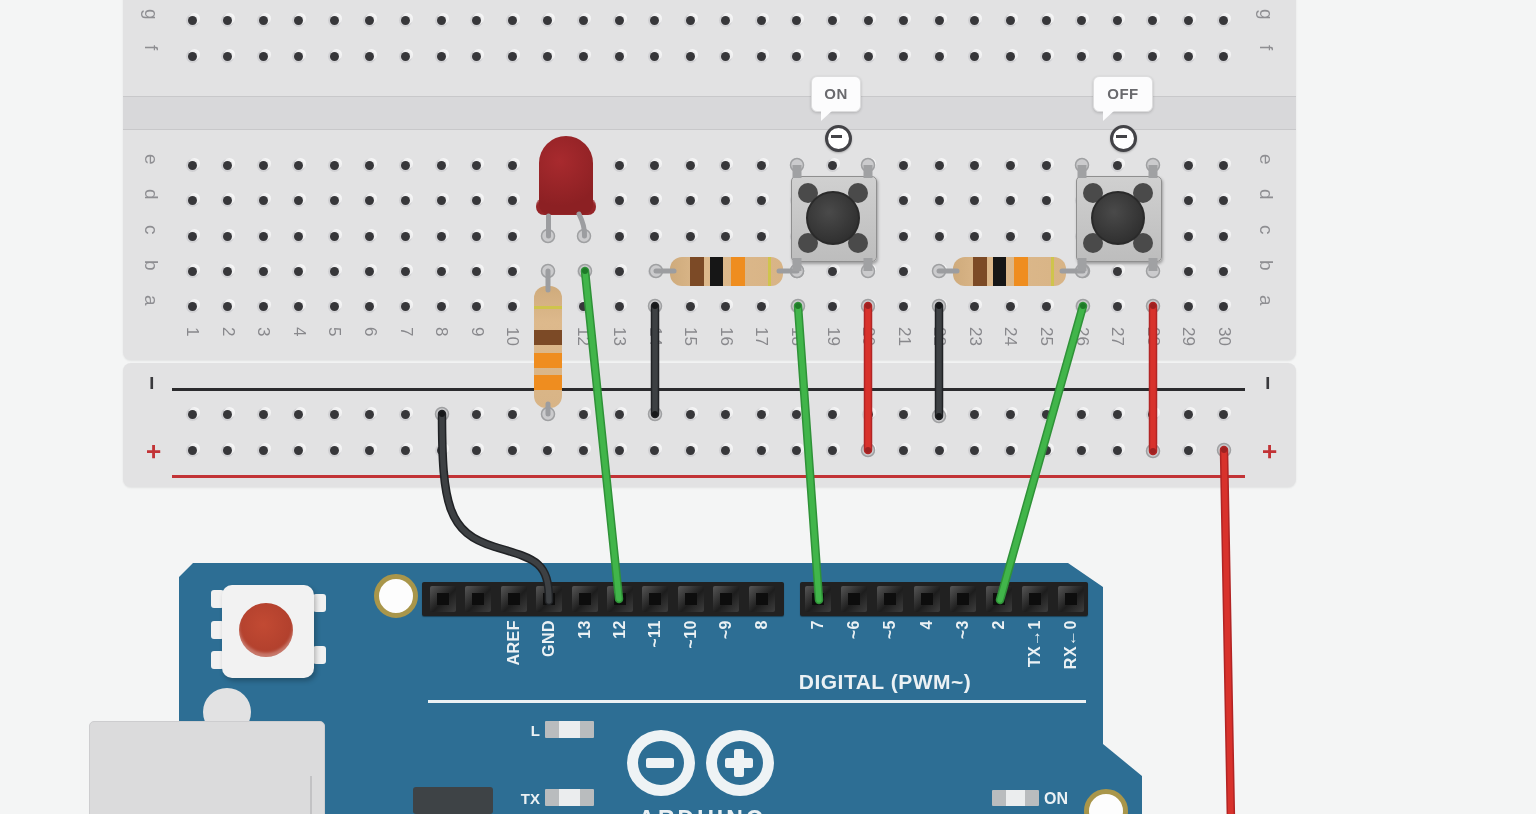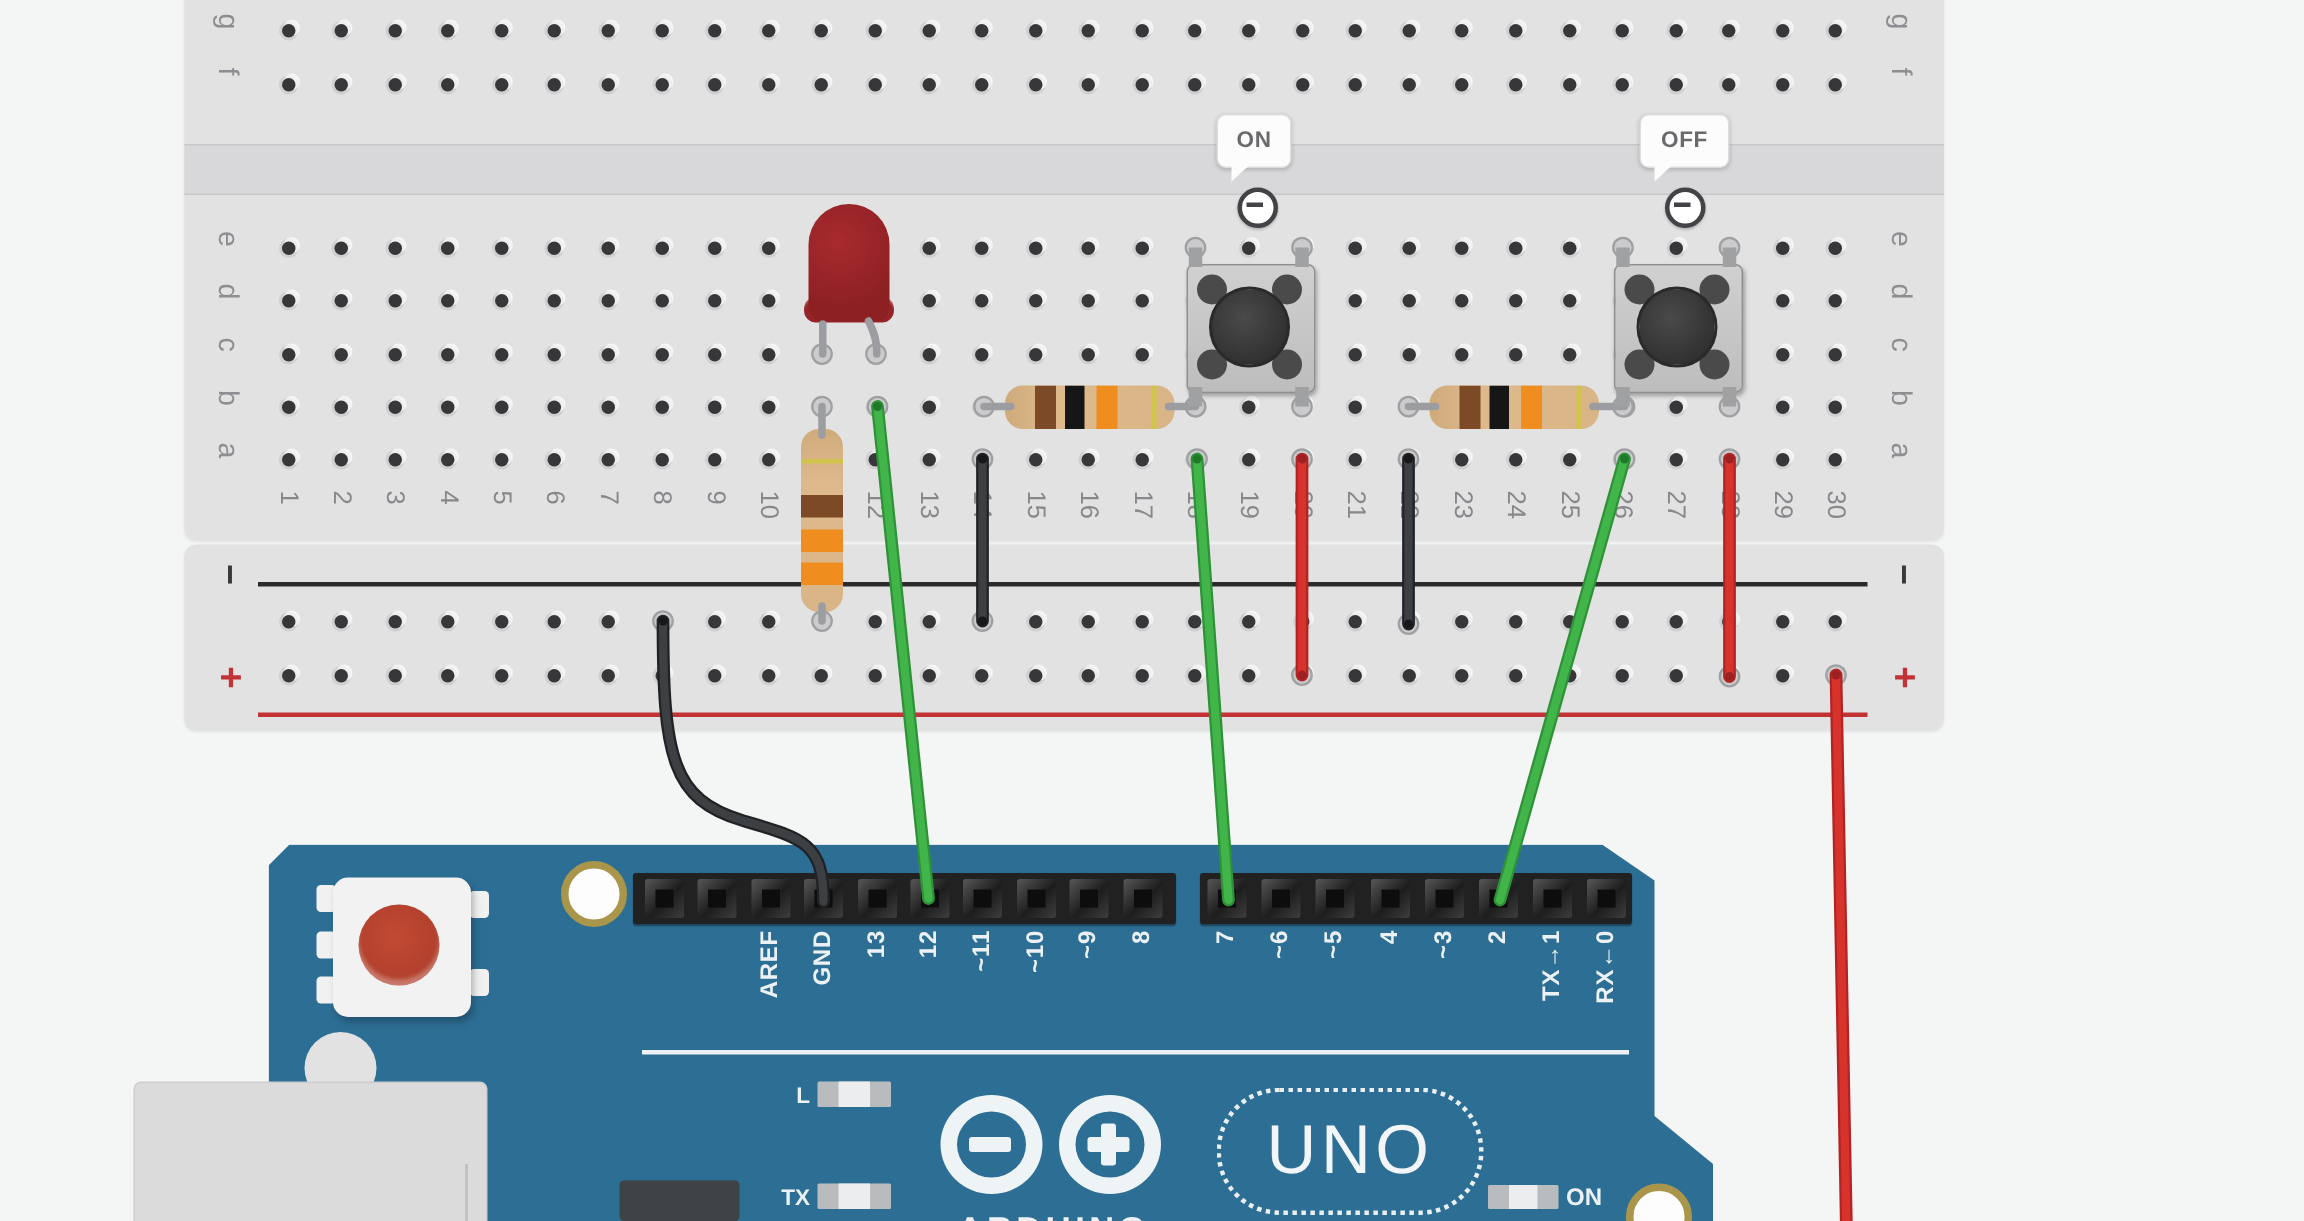--- a/index.html
+++ b/index.html
@@ -465,20 +465,21 @@
       <div class="socket" style="left: 1022.2px; top: 586px; position: absolute;">
         <i></i>
       </div>
       <div class="pin-label" style="left: 1025.2px; top: 620px; width: 20px; position: absolute;">TX→1</div>
       <div class="socket" style="left: 1058.4px; top: 586px; position: absolute;">
         <i></i>
       </div>
       <div class="pin-label" style="left: 1061.4px; top: 620px; width: 20px; position: absolute;">RX←0</div>
     </div>
 
+  <div class="abs silk" style="left:735px;top:670px;width:300px;text-align:center;font-size:21px;letter-spacing:.5px;">DIGITAL (PWM~)</div>
   <div id="silk-underline" class="abs" style="height: 3px; background: rgb(235, 241, 244); left: 428px; top: 700px; width: 658px;"></div>
 
   <div class="abs silk" style="left:514px;top:722px;width:26px;text-align:right;font-size:15px;">L</div>
   <div class="abs led-ind" style="left:545px;top:721px;width:49px;height:17px;">
       <i></i>
     </div>
   <div class="abs silk" style="left:506px;top:790px;width:34px;text-align:right;font-size:15px;">TX</div>
   <div class="abs led-ind" style="left:545px;top:789px;width:49px;height:17px;">
       <i></i>
     </div>
@@ -488,23 +489,20 @@
   <div class="abs silk" style="left:1044px;top:790px;width:44px;font-size:16px;">ON</div>
 
   <div>
     <div class="abs" style="left:627px;top:730px;width:46px;height:44px;border:11px solid #eef3f5;border-radius:50%;"></div>
     <div class="abs" style="left:706px;top:730px;width:46px;height:44px;border:11px solid #eef3f5;border-radius:50%;"></div>
     <div class="abs" style="left:646px;top:758px;width:28px;height:10px;background:#eef3f5;border-radius:2px;"></div>
     <div class="abs" style="left:725px;top:758px;width:28px;height:10px;background:#eef3f5;border-radius:2px;"></div>
     <div class="abs" style="left:734px;top:749px;width:10px;height:28px;background:#eef3f5;border-radius:2px;"></div>
   </div>
   <div class="abs silk" style="left:595px;top:806px;width:215px;text-align:center;font-size:23px;letter-spacing:3px;">ARDUINO</div>
-  <div class="abs" style="left:811px;top:725px;width:172px;height:79px;border:3px dotted #e9eff2;border-radius:42px;">
-    <div style="width:100%;text-align:center;font-size:46px;letter-spacing:3px;color:#f2f6f8;line-height:76px;">UNO</div>
-  </div>
 
   <div id="comp-generated">
       <div style="left: 536px; top: 198px; width: 60px; height: 17px; background: rgb(149, 36, 40); border-radius: 8px; box-shadow: rgba(255, 255, 255, 0.22) 0px 2px 1px inset; position: absolute;"></div>
       <div style="left: 539px; top: 136px; width: 54px; height: 78px; background: radial-gradient(circle at 38% 32%, rgb(168, 42, 46), rgb(140, 32, 35) 72%); border-radius: 27px 27px 9px 9px; position: absolute;"></div>
       <div class="res-body v" style="left: 534px; top: 286px; width: 28px; height: 122px; position: absolute;">
         <div style="position: absolute; background: rgb(207, 196, 76); left: 0px; right: 0px; top: 20px; height: 3px;"></div>
         <div style="position: absolute; background: rgb(124, 74, 38); left: 0px; right: 0px; top: 44px; height: 15px;"></div>
         <div style="position: absolute; background: rgb(239, 141, 31); left: 0px; right: 0px; top: 67px; height: 15px;"></div>
         <div style="position: absolute; background: rgb(239, 141, 31); left: 0px; right: 0px; top: 89px; height: 15px;"></div>
       </div>

